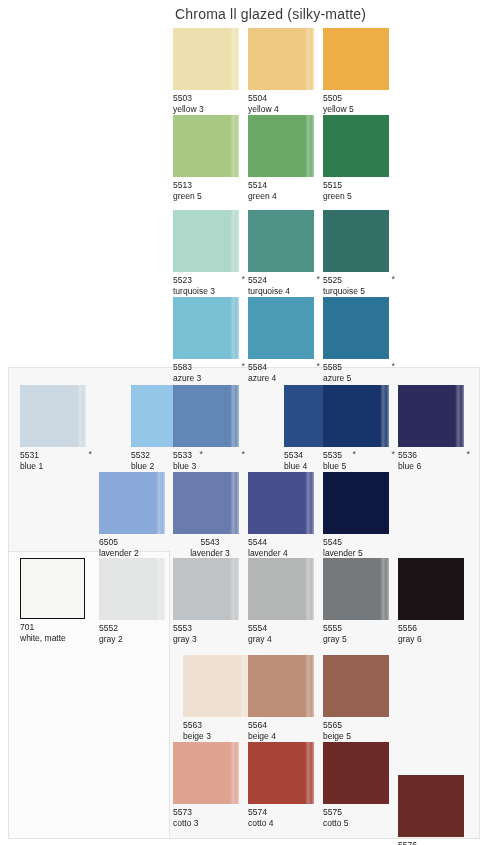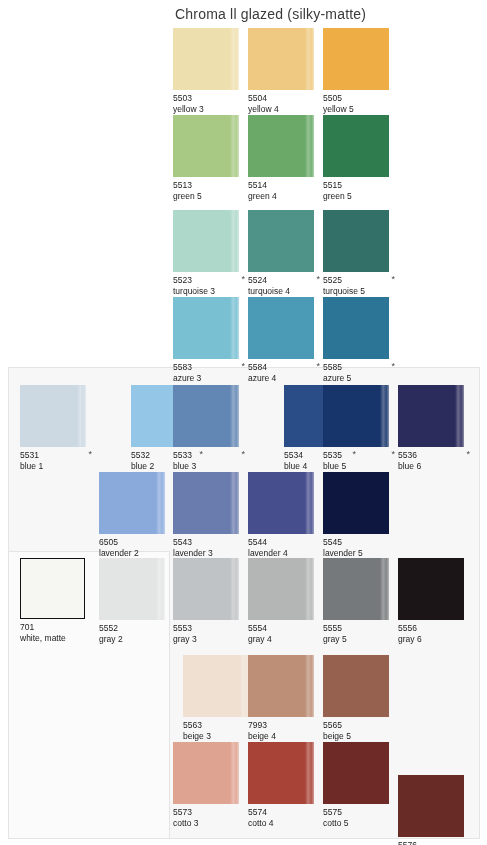--- a/index.html
+++ b/index.html
@@ -198,21 +198,21 @@
           <div class="star">*</div>
         </div>
       </div>
       <div class="cell" style="left: 99px; top: 472px;">
         <div class="sw striped" style="--c: #8aaadc;"></div>
         <div class="metawrap meta">
           <div class="code">6505</div>
           <div class="nm">lavender 2</div>
         </div>
       </div>
-      <div class="cell" style="left: 173px; top: 472px;">
+      <div class="cell" style="left: 173px; top: 472px; text-align: center;">
         <div class="sw striped" style="--c: #6a7bad;"></div>
         <div class="metawrap meta">
           <div class="code">5543</div>
           <div class="nm">lavender 3</div>
         </div>
       </div>
       <div class="cell" style="left: 248px; top: 472px; border-radius: 18px;">
         <div class="sw striped" style="--c: #464e8e;"></div>
         <div class="metawrap meta">
           <div class="code">5544</div>
@@ -271,21 +271,21 @@
       <div class="cell" style="left: 173px; top: 655px; padding-left: 10px;">
         <div class="sw striped" style="--c: #f0e0d2;"></div>
         <div class="metawrap meta">
           <div class="code">5563</div>
           <div class="nm">beige 3</div>
         </div>
       </div>
       <div class="cell" style="left: 248px; top: 655px;">
         <div class="sw striped" style="--c: #bd8f77;"></div>
         <div class="metawrap meta">
-          <div class="code">7993</div>
+          <div class="code">5564</div>
           <div class="nm">beige 4</div>
         </div>
       </div>
       <div class="cell" style="left: 323px; top: 655px;">
         <div class="sw" style="--c: #96614f;"></div>
         <div class="metawrap meta">
           <div class="code">5565</div>
           <div class="nm">beige 5</div>
         </div>
       </div>

